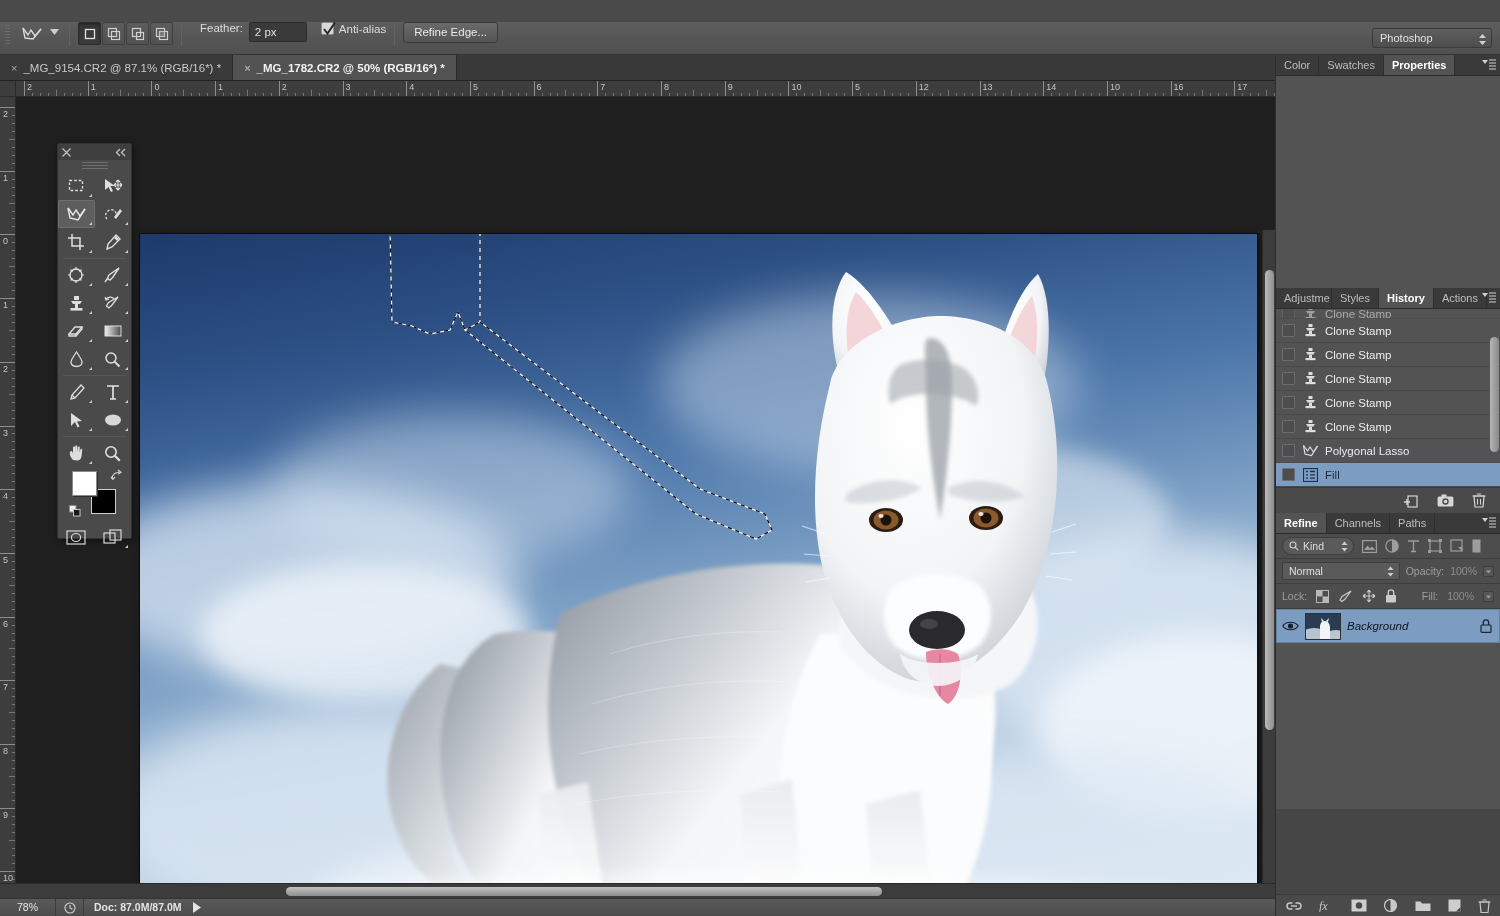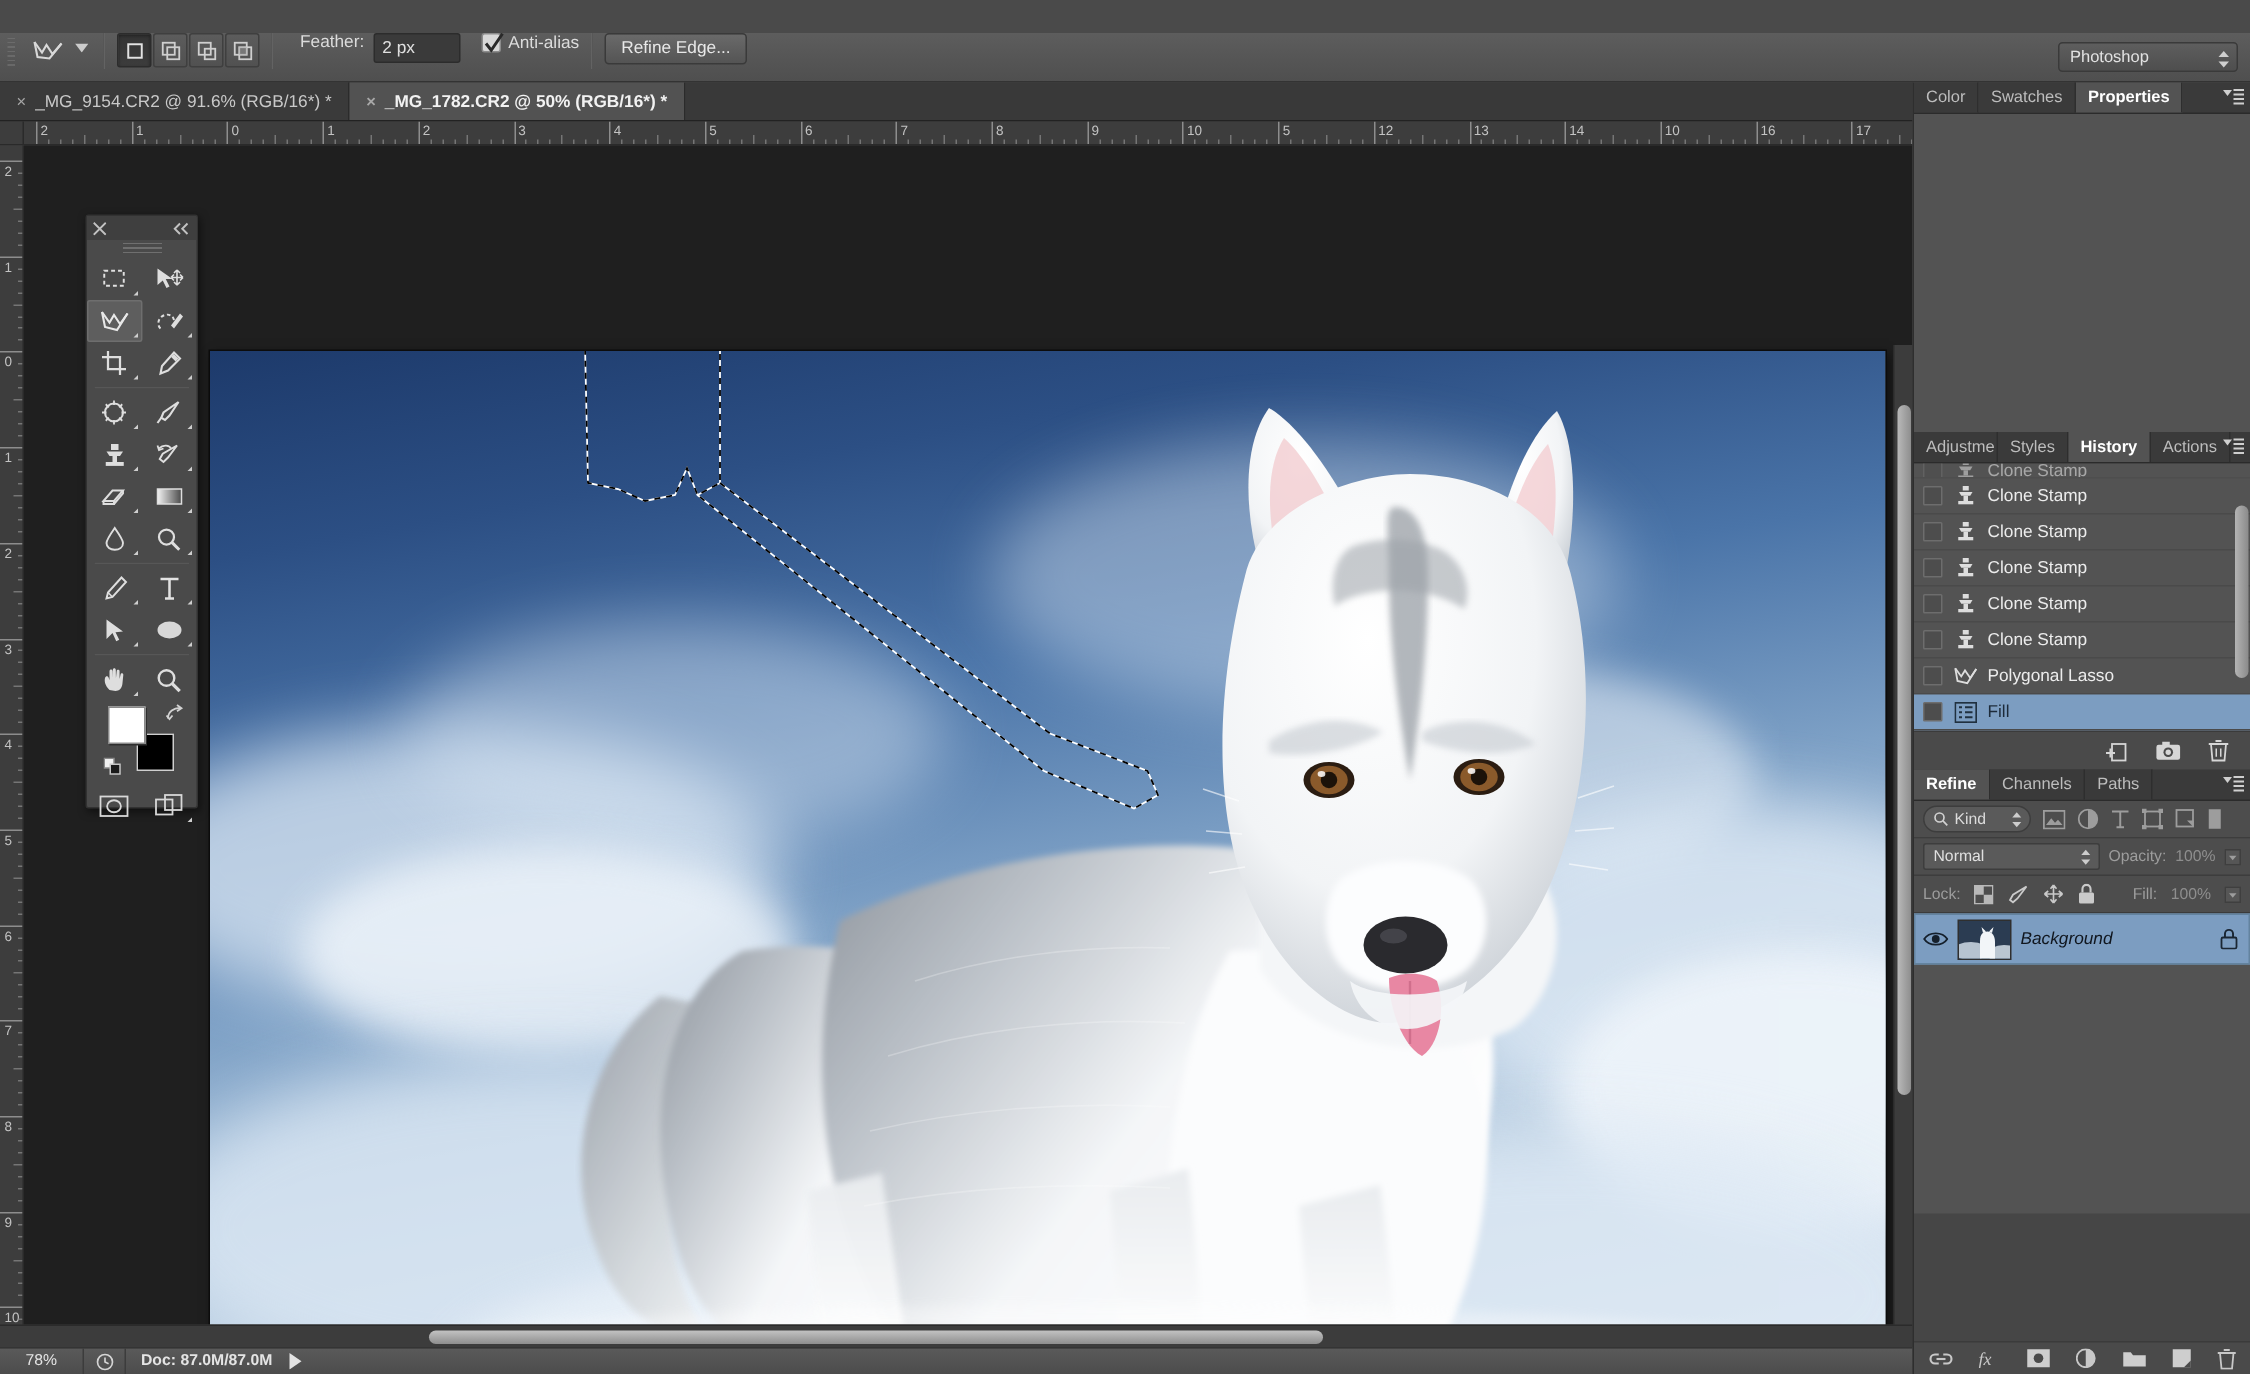--- a/index.html
+++ b/index.html
@@ -244,21 +244,21 @@
             <path d="M4.5 1 L8 5 L1 5 Z" fill="#cfcfcf"></path>
             <path d="M4.5 12 L8 8 L1 8 Z" fill="#cfcfcf"></path>
           </svg>
       </span>
     </div>
   </div>
 
   <div class="tabbar">
     <div class="doctab">
       <span class="tabx">×</span>
-      <span>_MG_9154.CR2 @ 91.6% (RGB/16*) *</span>
+      <span>_MG_9154.CR2 @ 87.1% (RGB/16*) *</span>
     </div>
     <div class="doctab active">
       <span class="tabx">×</span>
       <span>_MG_1782.CR2 @ 50% (RGB/16*) *</span>
     </div>
   </div>
 
   <div class="ruler-corner"></div>
   <div class="ruler-h" id="rulerH">
       <div class="rtick" style="left: 8px; top: 0px; width: 1px; height: 15px;"></div>

